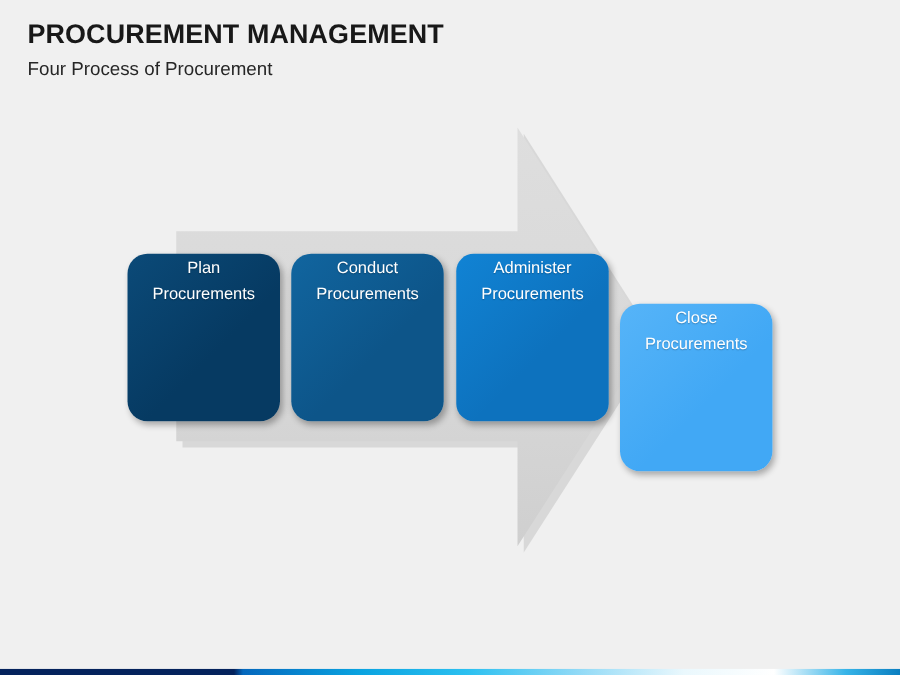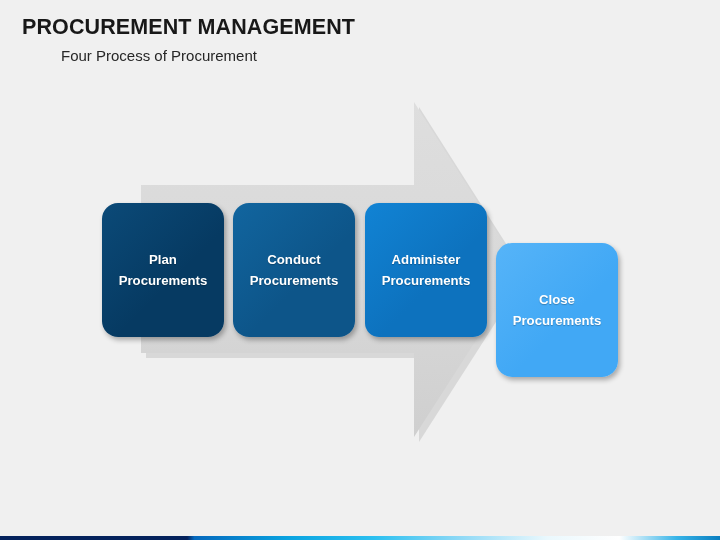--- a/index.html
+++ b/index.html
@@ -68,25 +68,24 @@
     height: 540px;
   }
   .process-box {
     position: absolute;
     top: 203px;
     width: 122px;
     height: 134px;
     border-radius: 16px;
     box-sizing: border-box;
     display: flex;
-    align-items: center;
+    align-items: flex-start;
     justify-content: center;
     box-shadow: 2px 3px 5px rgba(0,0,0,0.30);
     overflow: hidden;
-    font-weight: bold;
   }
   .process-box .box-label {
     color: #ffffff;
     font-size: 13.2px;
     line-height: 21px;
     text-align: center;
     padding: 0 4px;
     white-space: pre-line;
     text-shadow: 0 1px 1px rgba(0,0,0,0.25);
   }
@@ -108,21 +107,21 @@
     height: 100%;
   }
 </style>
 </head>
 <body style="background: rgb(240, 240, 240);">
 
 <div id="slide" style="background: rgb(240, 240, 240);">
 
   <div id="header">
     <div id="slide-title" style="color: rgb(24, 24, 24);">PROCUREMENT MANAGEMENT</div>
-    <div id="slide-subtitle" style="color: rgb(38, 38, 38); margin-left: 39px;">Four Process of Procurement</div>
+    <div id="slide-subtitle" style="color: rgb(38, 38, 38);">Four Process of Procurement</div>
   </div>
 
   <svg id="arrow-graphic" viewBox="0 0 720 540">
     <defs>
       <linearGradient id="arrowGrad" x1="0" y1="0" x2="0" y2="1">
         <stop offset="0%" stop-color="#dedede"></stop>
         <stop offset="55%" stop-color="#d8d8d8"></stop>
         <stop offset="100%" stop-color="#cfcfcf"></stop>
       </linearGradient>
       <linearGradient id="barGrad" x1="0" y1="0" x2="1" y2="0">

